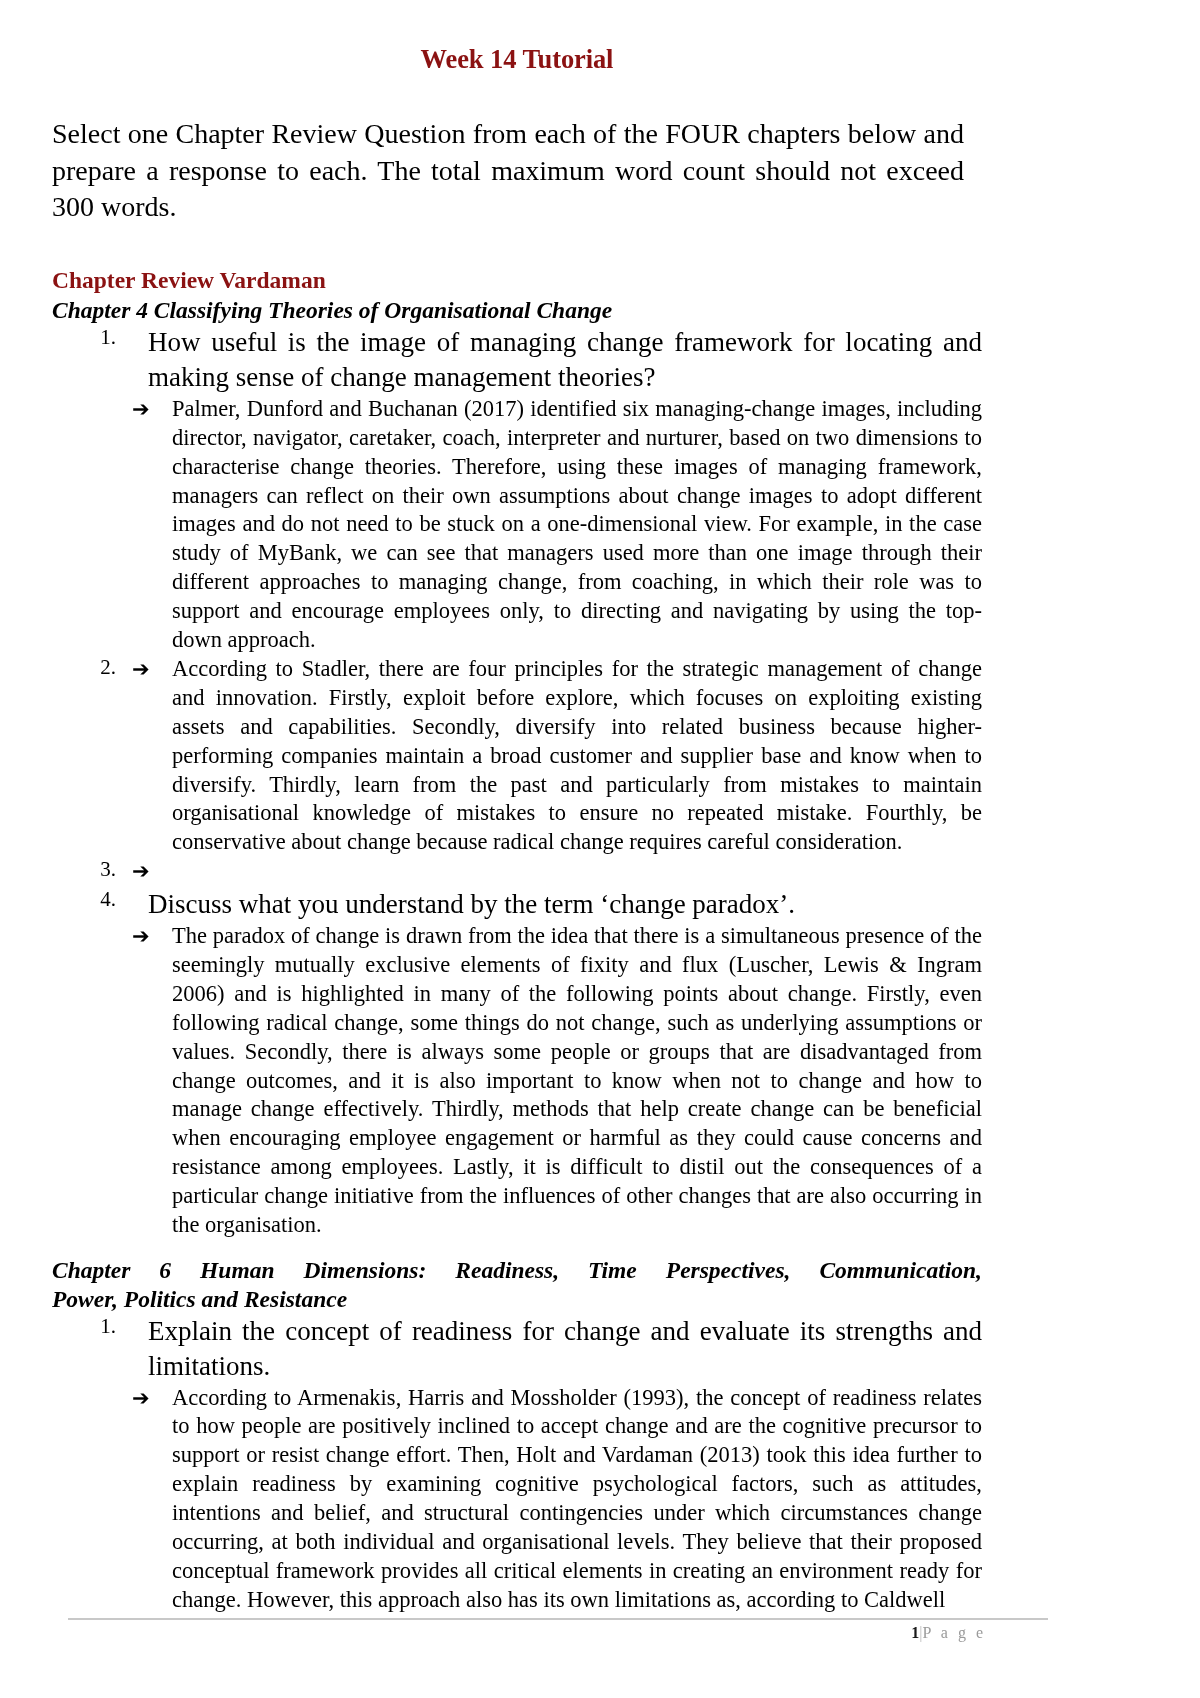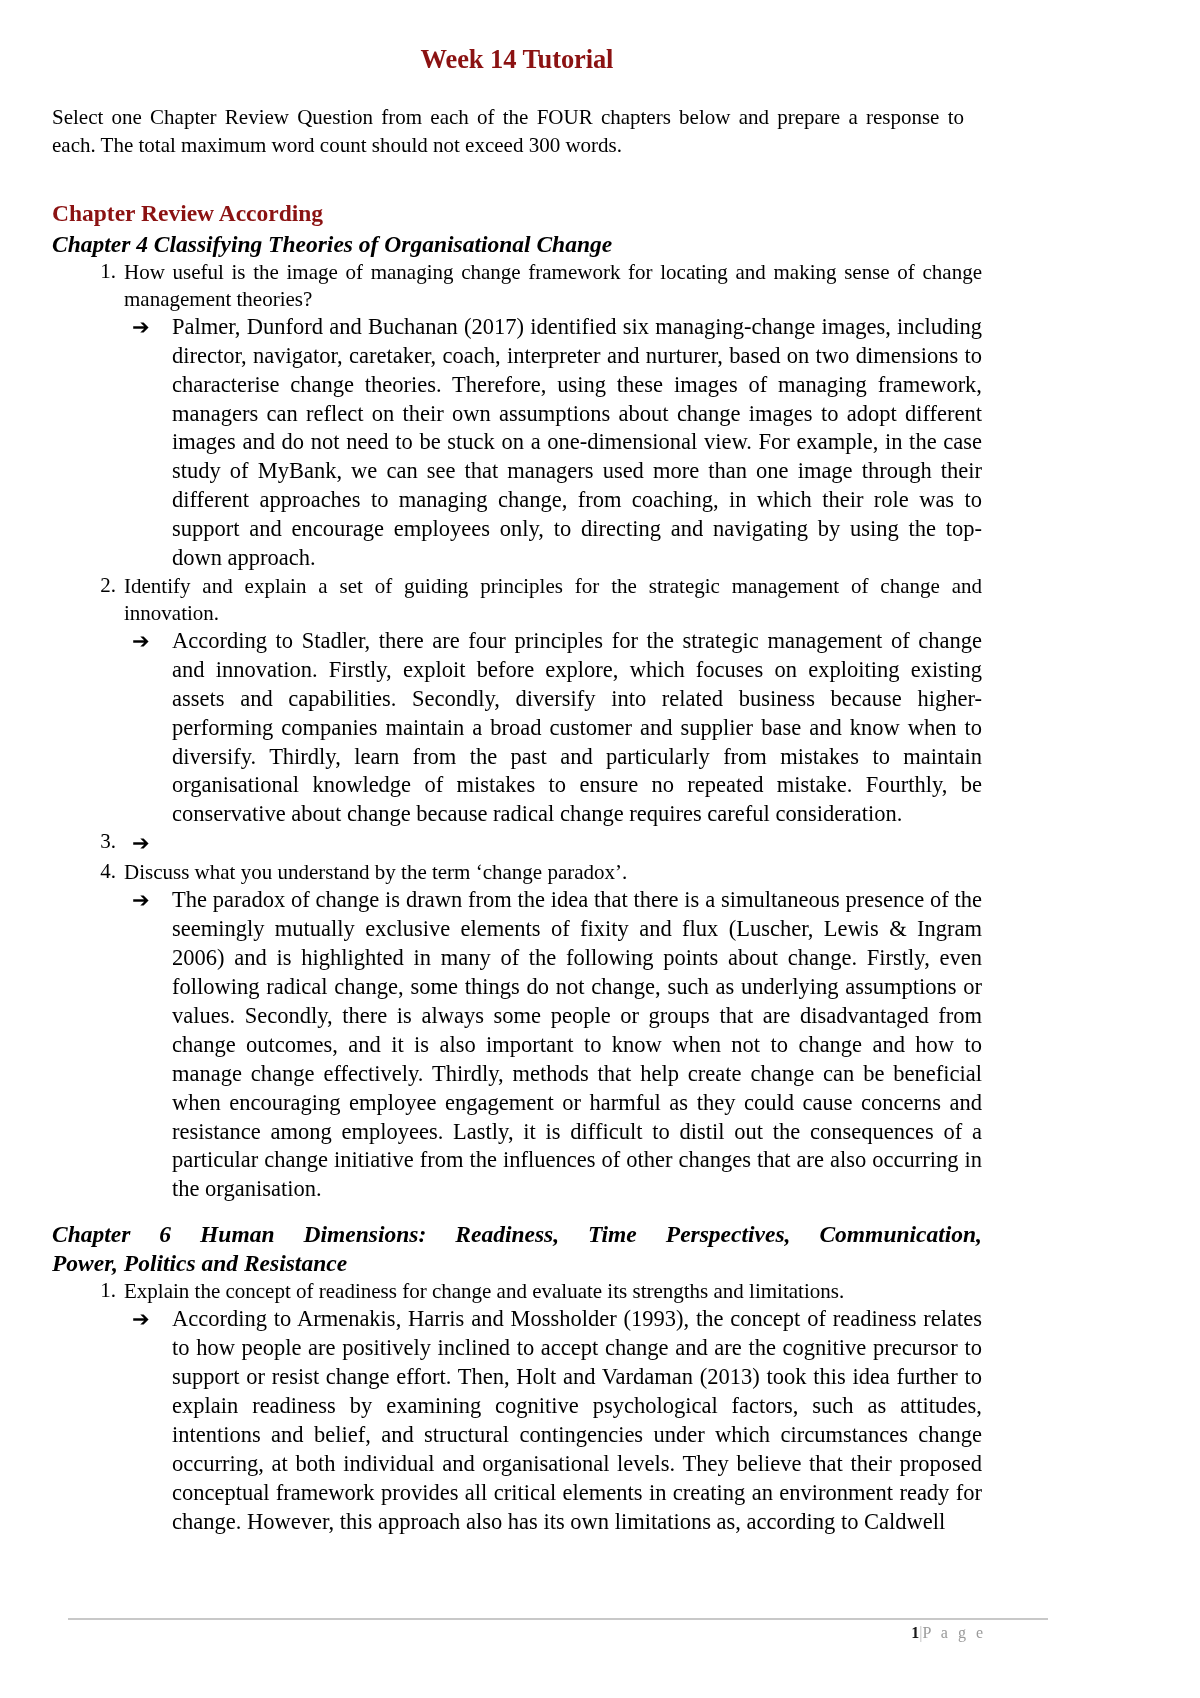--- a/index.html
+++ b/index.html
@@ -23,22 +23,22 @@
   .doc-title {
     text-align: center;
     color: #8B1212;
     font-weight: bold;
     font-size: 26.5px;
     line-height: 1.15;
     margin: 0 0 0 0;
     letter-spacing: -0.1px;
   }
   .intro {
-    margin-top: 30px;
-    font-size: 21px;
+    margin-top: 42px;
+    font-size: 28px;
     line-height: 1.30;
     text-align: justify;
     text-justify: inter-word;
     padding-right: 18px;
   }
   .h-section {
     color: #8B1212;
     font-weight: bold;
     font-size: 23.5px;
     margin-top: 40px;
@@ -76,25 +76,26 @@
   }
   li.qitem > .qnum {
     position: absolute;
     left: 34px;
     top: 0;
     width: 30px;
     text-align: right;
     font-size: 21px;
   }
   .qtext {
-    font-size: 21px;
+    font-size: 27px;
     line-height: 1.285;
     text-align: justify;
     text-justify: inter-word;
     padding-right: 0px;
+    margin-left: 24px;
   }
   .answer {
     position: relative;
     margin: 0 0 0 0;
     padding-left: 48px;
   }
   .answer > .arrow {
     position: absolute;
     left: 8px;
     top: 1px;
@@ -145,38 +146,37 @@
 </style>
 </head>
 <body>
 
 <div class="page">
 
   <h1 class="doc-title">Week 14 Tutorial</h1>
 
   <p class="intro">Select one Chapter Review Question from each of the FOUR chapters below and prepare a response to each. The total maximum word count should not exceed 300 words.</p>
 
-  <div class="h-section">Chapter Review According</div>
+  <div class="h-section">Chapter Review Vardaman</div>
 
   <div class="h-chapter">Chapter 4 Classifying Theories of Organisational Change</div>
 
   <ol class="qlist">
 
     <li class="qitem">
       <span class="qnum">1.</span>
       <div class="qtext">How useful is the image of managing change framework for locating and making sense of change management theories?</div>
       <div class="answer">
         <span class="arrow">➔</span>
         <div class="atext">Palmer, Dunford and Buchanan (2017) identified six managing-change images, including director, navigator, caretaker, coach, interpreter and nurturer, based on two dimensions to characterise change theories. Therefore, using these images of managing framework, managers can reflect on their own assumptions about change images to adopt different images and do not need to be stuck on a one-dimensional view. For example, in the case study of MyBank, we can see that managers used more than one image through their different approaches to managing change, from coaching, in which their role was to support and encourage employees only, to directing and navigating by using the top-down approach.</div>
       </div>
     </li>
 
     <li class="qitem">
       <span class="qnum">2.</span>
-      <div class="qtext">Identify and explain a set of guiding principles for the strategic management of change and innovation.</div>
       <div class="answer">
         <span class="arrow">➔</span>
         <div class="atext">According to Stadler, there are four principles for the strategic management of change and innovation. Firstly, exploit before explore, which focuses on exploiting existing assets and capabilities. Secondly, diversify into related business because higher-performing companies maintain a broad customer and supplier base and know when to diversify. Thirdly, learn from the past and particularly from mistakes to maintain organisational knowledge of mistakes to ensure no repeated mistake. Fourthly, be conservative about change because radical change requires careful consideration.</div>
       </div>
     </li>
 
     <li class="qitem">
       <span class="qnum">3.</span>
       <div class="answer empty">
         <span class="arrow">➔</span>

